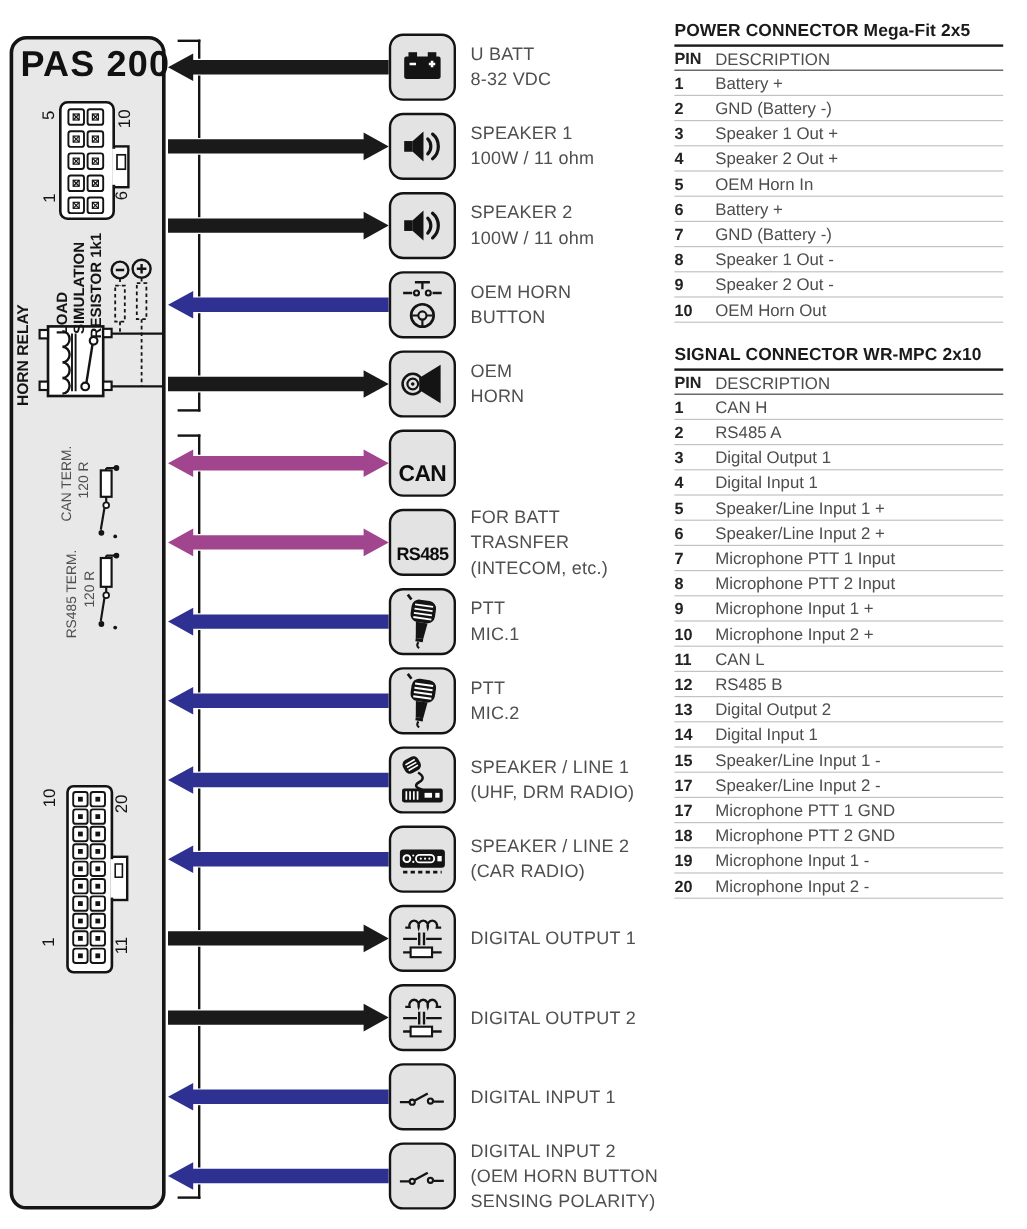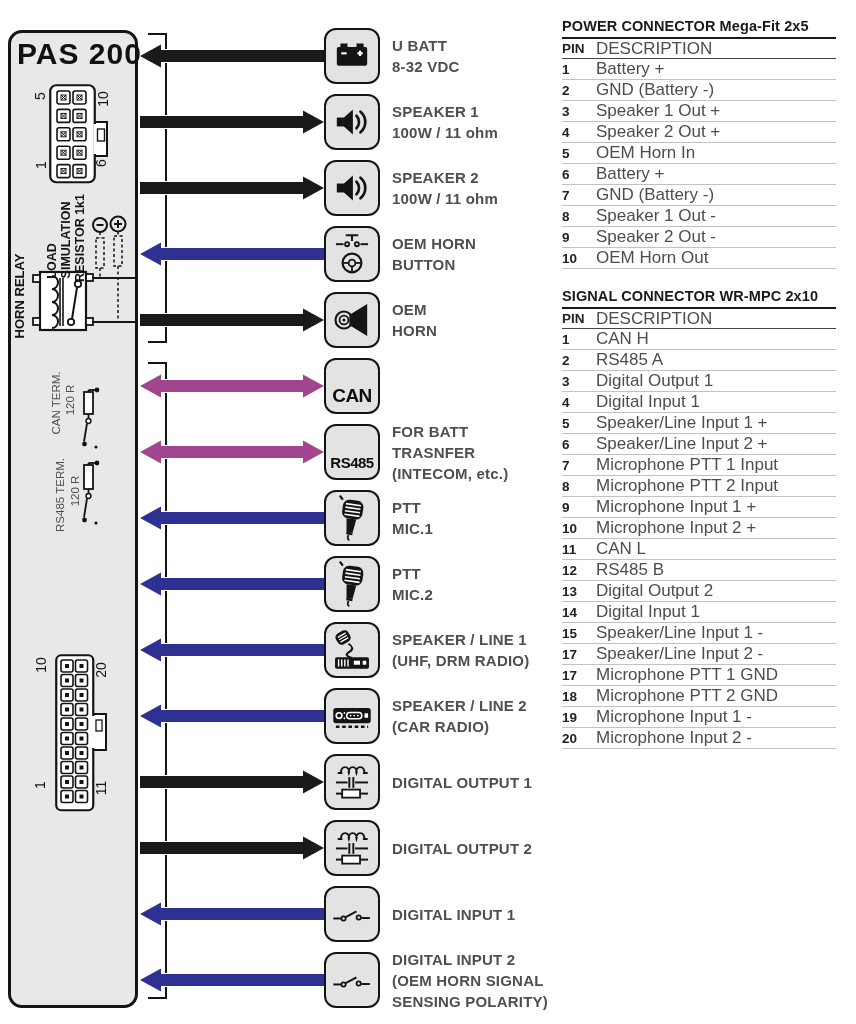--- a/index.html
+++ b/index.html
@@ -33,30 +33,30 @@
   .c-blue polygon{fill:#2e3192;}
   .c-purple polygon{fill:#a1468e;}
   .iconbox{position:absolute;left:184px;top:0;width:56px;height:56px;box-sizing:border-box;
            background:#e3e3e3;border:2.5px solid #141414;border-radius:12px;
            display:flex;align-items:center;justify-content:center;}
   .icon-text{font-weight:bold;color:#0d0d0d;letter-spacing:-0.5px;margin-top:20px;}
   .it-can{font-size:19px;}
   .it-rs485{font-size:15px;}
   .rlabel{position:absolute;left:252px;top:0;height:56px;display:flex;flex-direction:column;
           justify-content:center;font-size:15px;line-height:21px;color:#4f4f4f;
-          letter-spacing:0.2px;white-space:nowrap;font-weight:bold;}
+          letter-spacing:0.2px;white-space:nowrap;}
 
   
   .ptable{position:absolute;width:274px;}
   .pt-title{font-size:14.5px;font-weight:bold;color:#1a1a1a;letter-spacing:0.1px;
             padding-bottom:3px;border-bottom:2px solid #1a1a1a;}
   .pt-head{display:flex;height:19px;align-items:center;border-bottom:1.5px solid #444;}
   .pt-row{display:flex;height:20px;align-items:center;border-bottom:1px solid #c2c2c2;}
   .pt-pin{width:34px;font-size:13.5px;font-weight:bold;color:#222;flex:0 0 34px;}
-  .pt-desc{font-size:17px;color:#4d4d4d;}
+  .pt-desc{font-size:14px;color:#4d4d4d;}
   .pt-head .pt-desc{color:#4d4d4d;font-weight:normal;}
 
   svg{display:block;}
   .lineart{stroke:#141414;fill:none;}
 </style>
 </head>
 <body>
 
 <div class="stage">
 
@@ -490,21 +490,21 @@
       <svg width="50" height="50" viewBox="0 0 56 56">
         <line x1="7" y1="33" x2="15.5" y2="33" stroke="#141414" stroke-width="2.2"></line>
         <circle cx="18.5" cy="33" r="2.4" class="lineart" stroke-width="2"></circle>
         <line x1="21" y1="31.5" x2="33" y2="25" stroke="#141414" stroke-width="2.2"></line>
         <circle cx="35.5" cy="32" r="2.4" class="lineart" stroke-width="2"></circle>
         <line x1="38.5" y1="32.5" x2="48" y2="32.5" stroke="#141414" stroke-width="2.2"></line>
       </svg>
     </div>
     <div class="rlabel">
       <span>DIGITAL INPUT 2</span>
-        <span>(OEM HORN SIGNAL</span>
+        <span>(OEM HORN BUTTON</span>
         <span>SENSING POLARITY)</span>
     </div>
   </div>
 
   <div class="ptable" style="left:562px;top:18px">
     <div class="pt-title">POWER CONNECTOR Mega-Fit 2x5</div>
     <div class="pt-head">
       <span class="pt-pin">PIN</span>
       <span class="pt-desc">DESCRIPTION</span>
     </div>

